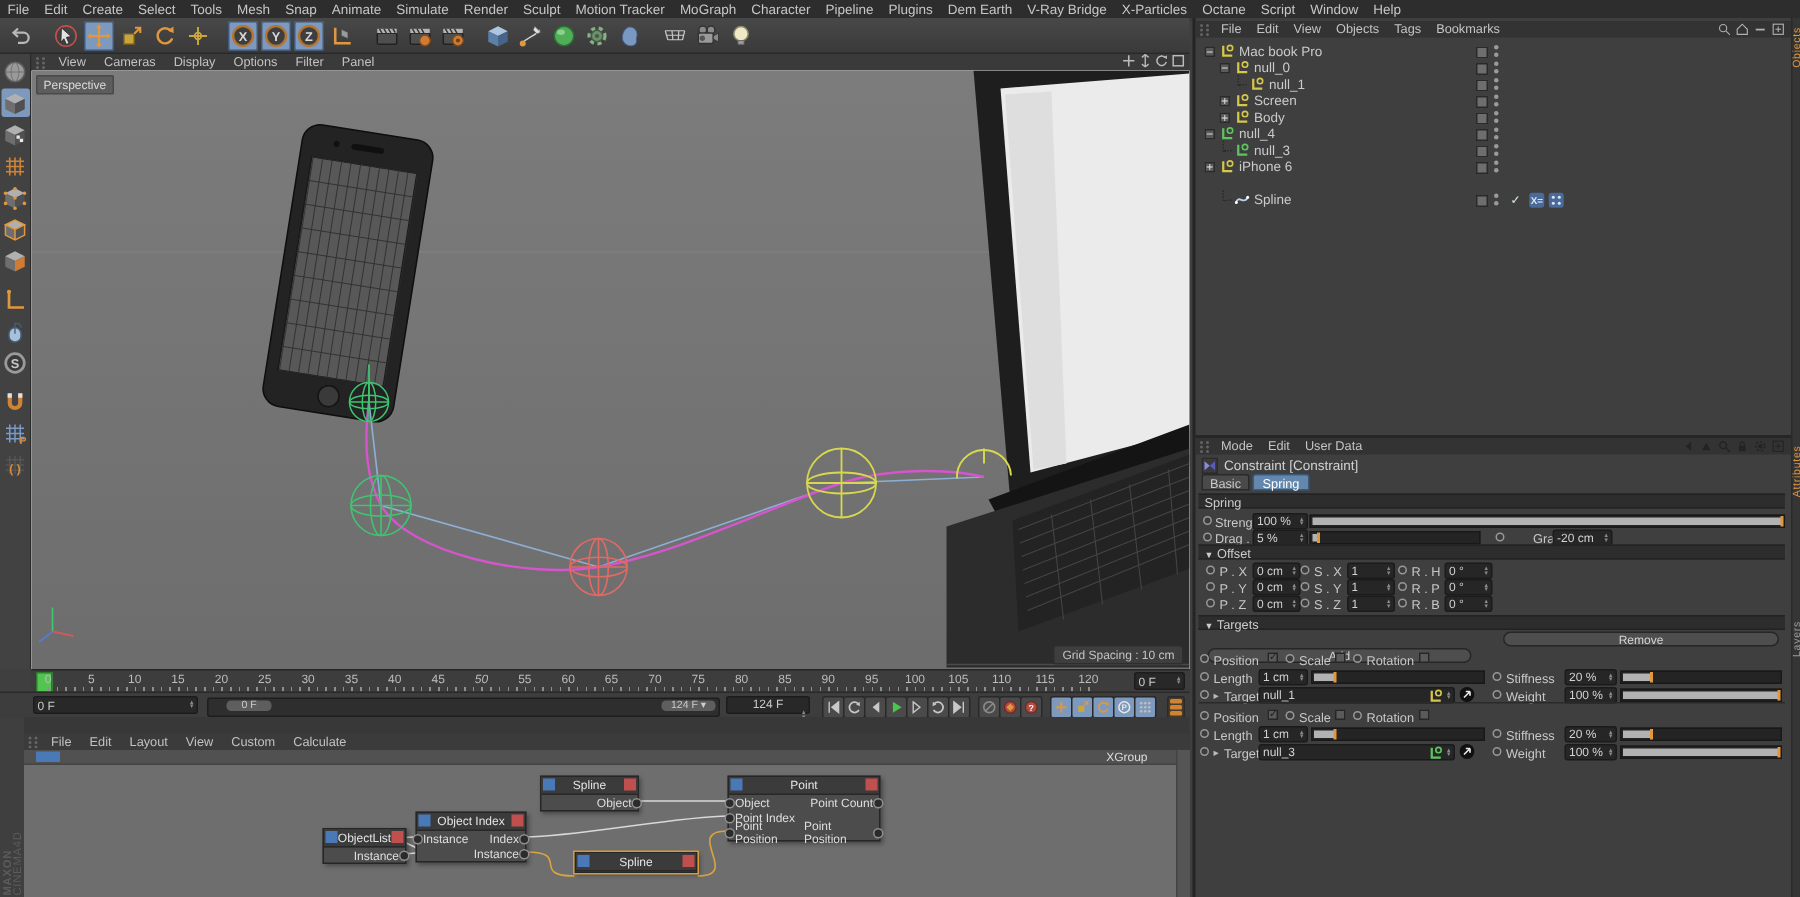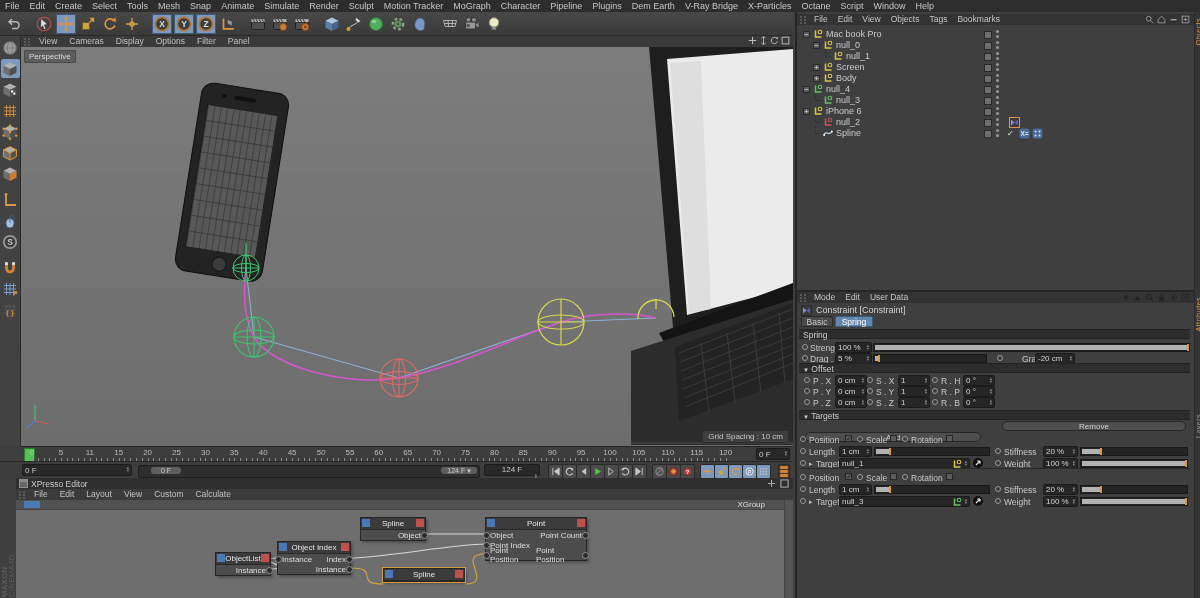--- a/index.html
+++ b/index.html
@@ -539,21 +539,21 @@
     <div id="tickmarks"></div>
     <div id="ruler-field" class="numfield" style="width:34px">
       <span>0 F</span>
       <span class="spin">
           <span>▴</span>
           <span>▾</span>
         </span>
     </div>
   <span class="tick-label" style="left: 11px;">0</span>
       <span class="tick-label" style="left: 39.9px;">5</span>
-      <span class="tick-label" style="left: 68.8px;">11</span>
+      <span class="tick-label" style="left: 68.8px;">10</span>
       <span class="tick-label" style="left: 97.7px;">15</span>
       <span class="tick-label" style="left: 126.6px;">20</span>
       <span class="tick-label" style="left: 155.5px;">25</span>
       <span class="tick-label" style="left: 184.4px;">30</span>
       <span class="tick-label" style="left: 213.3px;">35</span>
       <span class="tick-label" style="left: 242.2px;">40</span>
       <span class="tick-label" style="left: 271.1px;">45</span>
       <span class="tick-label" style="left: 300px; font-style: italic;">50</span>
       <span class="tick-label" style="left: 328.9px;">55</span>
       <span class="tick-label" style="left: 357.8px;">60</span>
@@ -689,35 +689,20 @@
         <div style="margin:1px;height:3px;background:#cf8435;border-radius:1px"></div>
       </div>
     </div>
 
   <div id="maxon">
     <span class="vert">MAXON</span>
     <span class="vert" style="font-weight:normal">CINEMA4D</span>
   </div>
 
   <div id="xpresso">
-    <div id="xp-title">
-      <svg style="width:9px;height:9px;margin:0 3px" viewBox="0 0 10 10">
-          <rect x="0.5" y="0.5" width="9" height="9" fill="#666" stroke="#999"></rect>
-          <rect x="0.5" y="0.5" width="9" height="3" fill="#888"></rect>
-        </svg>
-      <span style="font-size:8.5px">XPresso Editor</span>
-      <span style="margin-left:auto;margin-right:4px;display:flex;gap:4px">
-        <svg width="9" height="9" viewBox="0 0 10 10">
-            <path d="M5 1V9M1 5H9" stroke="#aaa" stroke-width="1.2"></path>
-          </svg>
-        <svg width="9" height="9" viewBox="0 0 10 10">
-            <rect x="1" y="1" width="8" height="8" fill="none" stroke="#aaa" stroke-width="1.2"></rect>
-          </svg>
-      </span>
-    </div>
     <div id="xp-menu">
       <svg class="grip" viewBox="0 0 8 9">
           <g fill="#787878">
             <circle cx="2" cy="2" r="1"></circle>
             <circle cx="6" cy="2" r="1"></circle>
             <circle cx="2" cy="5" r="1"></circle>
             <circle cx="6" cy="5" r="1"></circle>
             <circle cx="2" cy="8" r="1"></circle>
             <circle cx="6" cy="8" r="1"></circle>
           </g>
@@ -916,36 +901,20 @@
           <div class="tgl" style="left: 6px;">+</div>
           <span style="position: absolute; left: 16px; top: 0px; width: 10px; height: 10px;"><svg viewBox="0 0 10 10" xmlns="http://www.w3.org/2000/svg">
               <path d="M2.5 1.5V8H8.5" fill="none" stroke="#d6c64a" stroke-width="1.5"></path>
               <circle cx="7" cy="3" r="1.8" fill="none" stroke="#d6c64a" stroke-width="1.1"></circle>
             </svg></span>
           <span class="omlabel" style="left: 29px;">iPhone 6</span>
           <div class="vis-sq"></div>
           <div class="vis-dot" style="top: 1px;"></div>
           <div class="vis-dot" style="top: 6px;"></div>
         </div>
-        <div class="omrow" style="top: 90px;">
-          <div class="conn" style="left: 18px; top: -1px;"></div>
-          <span style="position: absolute; left: 26px; top: 0px; width: 10px; height: 10px;"><svg viewBox="0 0 10 10" xmlns="http://www.w3.org/2000/svg">
-              <path d="M2.5 1.5V8H8.5" fill="none" stroke="#d0524e" stroke-width="1.5"></path>
-              <circle cx="7" cy="3" r="1.8" fill="none" stroke="#d0524e" stroke-width="1.1"></circle>
-            </svg></span>
-          <span class="omlabel" style="left: 39px;">null_2</span>
-          <div class="vis-sq"></div>
-          <div class="vis-dot" style="top: 1px;"></div>
-          <div class="vis-dot" style="top: 6px;"></div>
-          <span class="om-tag" style="left: 212px;"><svg viewBox="0 0 11 11" xmlns="http://www.w3.org/2000/svg">
-              <rect x="0.5" y="0.5" width="10" height="10" fill="#3a3a3a" stroke="#e0973e"></rect>
-              <path d="M2 2.5 5.5 5.5 2 8.5Z" fill="#8a8adf"></path>
-              <path d="M9 2.5 5.5 5.5 9 8.5Z" fill="#5a5ac0"></path>
-            </svg></span>
-        </div>
         <div class="omrow" style="top: 101px;">
           <div class="conn" style="left: 18px; top: -1px;"></div>
           <span style="position: absolute; left: 26px; top: 0px; width: 10px; height: 10px;"><svg viewBox="0 0 10 10" xmlns="http://www.w3.org/2000/svg">
               <path d="M1 7C3 1.5 6 9 9 3.5" fill="none" stroke="#bcd2e8" stroke-width="1.3"></path>
               <circle cx="1.2" cy="7" r="1" fill="#fff"></circle>
               <circle cx="8.8" cy="3.5" r="1" fill="#fff"></circle>
             </svg></span>
           <span class="omlabel" style="left: 39px;">Spline</span>
           <div class="vis-sq"></div>
           <div class="vis-dot" style="top: 1px;"></div>

